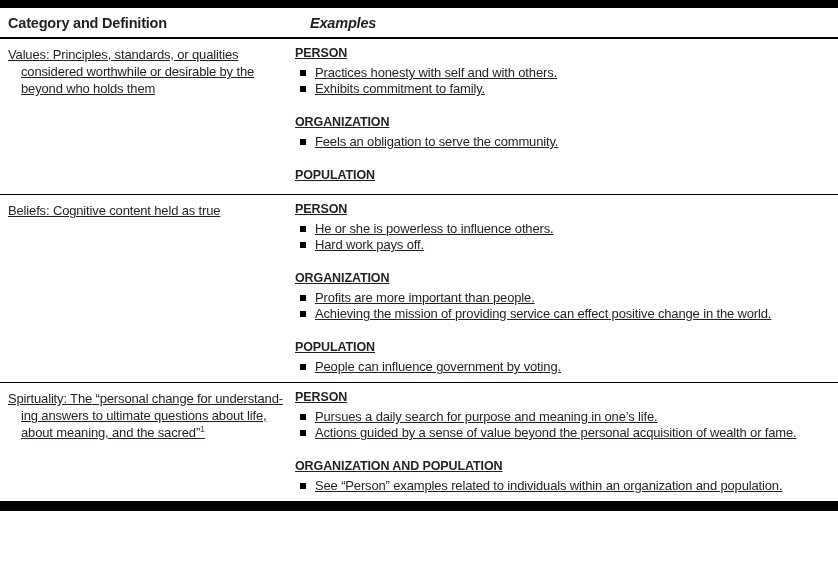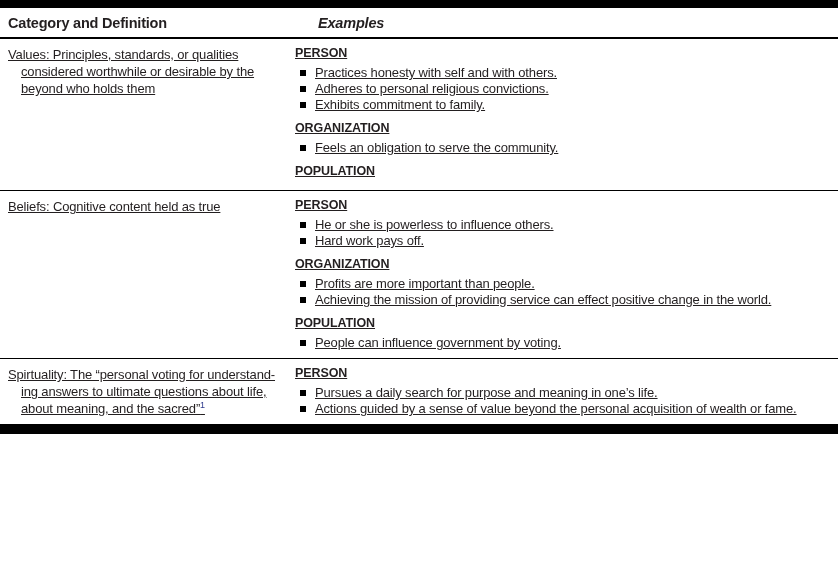--- a/index.html
+++ b/index.html
@@ -19,21 +19,20 @@
   .bar { width: 100%; background: var(--rule-color); }
   .bar.top { height: 8px; }
   .bar.bottom { height: 10px; }
 
   .header-row {
     display: grid;
     grid-template-columns: 295px 1fr;
     align-items: end;
     padding: 6px 0 5px 0;
     border-bottom: 2px solid var(--rule-color);
-    gap: 8px;
   }
   .th { font-weight: bold; font-size: 14.5px; line-height: 18px; letter-spacing: -0.2px; }
   .th.c1 { padding-left: 8px; }
   .th.c2 { padding-left: 15px; font-style: italic; }
 
   .row {
     display: grid;
     grid-template-columns: 295px 1fr;
     padding: 7px 0 7px 0;
     border-bottom: 1px solid var(--rule-color);
@@ -45,21 +44,21 @@
     padding-left: 8px;
     padding-right: 4px;
     font-size: 13px;
     line-height: 17px;
     letter-spacing: -0.15px;
   }
   .cat-line { white-space: nowrap; }
   .cat-line.cont { padding-left: 13px; }
 
   .examples { padding-right: 12px; }
-  .section + .section { margin-top: 8px; }
+  .section + .section { margin-top: 18px; }
   .sec-heading {
     font-weight: bold;
     font-size: 12.5px;
     line-height: 15px;
     margin-bottom: 4px;
     letter-spacing: -0.1px;
   }
   ul.bullets { list-style: none; margin: 0; padding: 0 0 0 5px; }
   ul.bullets li {
     display: flex;
@@ -103,24 +102,20 @@
         <div class="examples">
           <div class="section">
             <div class="sec-heading">PERSON</div>
             <ul class="bullets">
               <li>
                 <span class="sq"></span>
                 <span class="item-text">Practices honesty with self and with others.</span>
               </li>
               <li>
                 <span class="sq"></span>
-                <span class="item-text">Adheres to personal religious convictions.</span>
-              </li>
-              <li>
-                <span class="sq"></span>
                 <span class="item-text">Exhibits commitment to family.</span>
               </li>
             </ul>
           </div>
           <div class="section">
             <div class="sec-heading">ORGANIZATION</div>
             <ul class="bullets">
               <li>
                 <span class="sq"></span>
                 <span class="item-text">Feels an obligation to serve the community.</span>
@@ -169,36 +164,45 @@
               <li>
                 <span class="sq"></span>
                 <span class="item-text">People can influence government by voting.</span>
               </li>
             </ul>
           </div>
         </div>
       </div>
       <div class="row">
         <div class="cat">
-          <div class="cat-line">Spirtuality: The “personal voting for understand-</div>
+          <div class="cat-line">Spirtuality: The “personal change for understand-</div>
           <div class="cat-line cont">ing answers to ultimate questions about life,</div>
           <div class="cat-line cont">about meaning, and the sacred”<sup class="fn">1</sup></div>
         </div>
         <div class="examples">
           <div class="section">
             <div class="sec-heading">PERSON</div>
             <ul class="bullets">
               <li>
                 <span class="sq"></span>
                 <span class="item-text">Pursues a daily search for purpose and meaning in one’s life.</span>
               </li>
               <li>
                 <span class="sq"></span>
                 <span class="item-text">Actions guided by a sense of value beyond the personal acquisition of wealth or fame.</span>
               </li>
             </ul>
           </div>
+          <div class="section">
+            <div class="sec-heading">ORGANIZATION AND POPULATION</div>
+            <ul class="bullets">
+              <li>
+                <span class="sq"></span>
+                <span class="item-text">See “Person” examples related to individuals within an organization and population.</span>
+              </li>
+            </ul>
+          </div>
         </div>
       </div>
     </div>
 
   <div class="bar bottom"></div>
 </div>
 
 </body></html>

